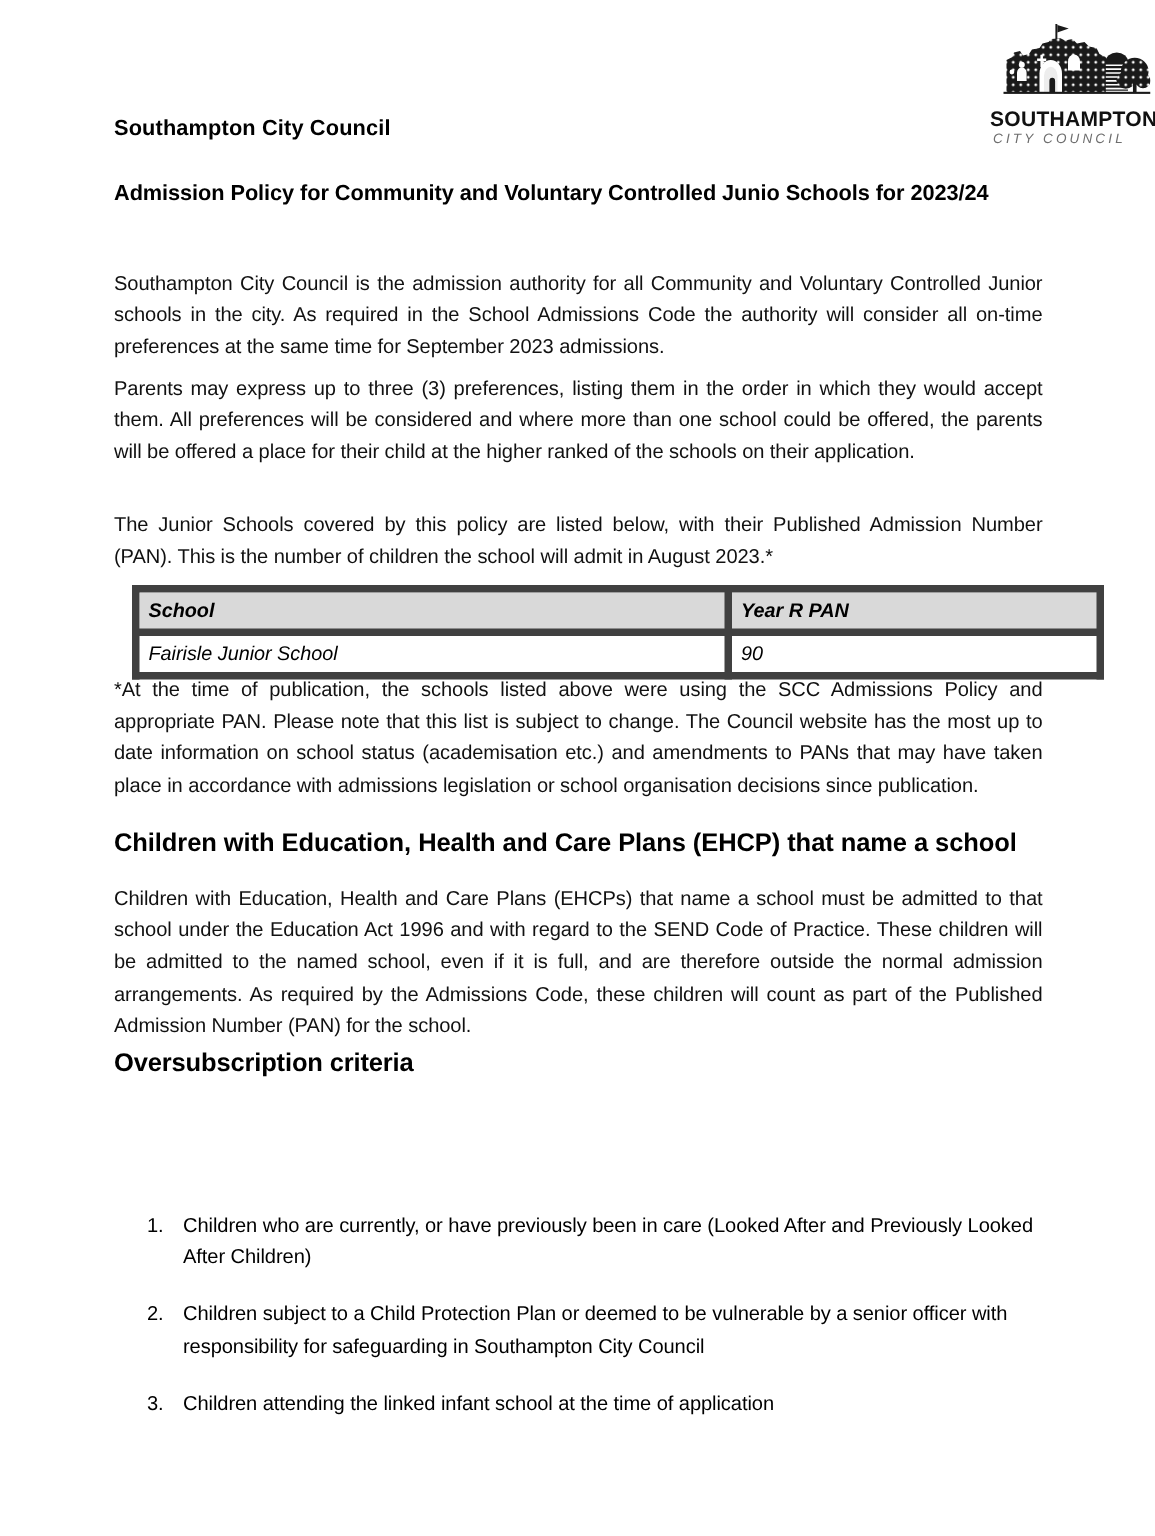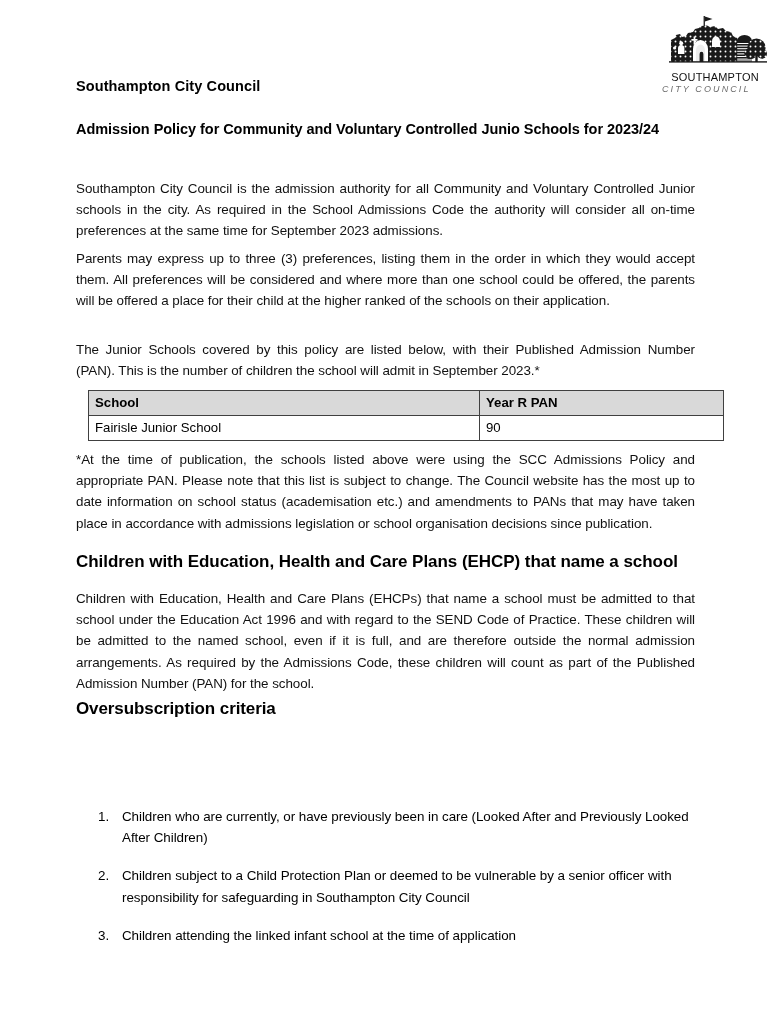--- a/index.html
+++ b/index.html
@@ -28,22 +28,22 @@
     width: 110px;
     text-align: center;
   }
   .logo-crest {
     display: block;
     width: 104px;
     height: 56px;
     margin: 0 auto 2px auto;
   }
   .logo-word {
-    font-size: 11px;
-    font-weight: normal;
+    font-size: 14px;
+    font-weight: bold;
     letter-spacing: 0.2px;
     color: #111111;
     line-height: 1.05;
     text-align: center;
   }
   .logo-sub {
     font-size: 9px;
     font-weight: normal;
     letter-spacing: 2.1px;
     color: #6e6e6e;
@@ -107,27 +107,28 @@
   .pan-table {
     position: absolute;
     left: 88px;
     top: 390px;
     width: 589px;
     border-collapse: collapse;
     font-size: 13.2px;
     table-layout: fixed;
   }
   .pan-table th, .pan-table td {
-    border: 1px solid #404040;
+    border: 5px solid #404040;
     padding: 2px 16px 3px 6px;
     text-align: left;
     vertical-align: middle;
     height: 19px;
     overflow: hidden;
     white-space: nowrap;
+    font-style: italic;
   }
   .pan-table thead th {
     background: #d9d9d9;
     font-weight: bold;
   }
   .pan-table tbody td {
     background: #ffffff;
     font-weight: normal;
   }
   .col-school { width: 368px; }
@@ -216,21 +217,21 @@
     </svg>
     <div class="logo-word">SOUTHAMPTON</div>
     <div class="logo-sub">CITY COUNCIL</div>
   </div>
 
   <div class="org-title">Southampton City Council</div>
   <div class="doc-title">Admission Policy for Community and Voluntary Controlled Junio Schools for 2023/24</div>
 
   <div class="body-block" style="top:178px;">Southampton City Council is the admission authority for all Community and Voluntary Controlled Junior schools in the city. As required in the School Admissions Code the authority will consider all on-time preferences at the same time for September 2023 admissions.</div>
   <div class="body-block" style="top:248px;">Parents may express up to three (3) preferences, listing them in the order in which they would accept them. All preferences will be considered and where more than one school could be offered, the parents will be offered a place for their child at the higher ranked of the schools on their application.</div>
-  <div class="body-block" style="top:339px;">The Junior Schools covered by this policy are listed below, with their Published Admission Number (PAN). This is the number of children the school will admit in September 2023.*</div>
+  <div class="body-block" style="top:339px;">The Junior Schools covered by this policy are listed below, with their Published Admission Number (PAN). This is the number of children the school will admit in August 2023.*</div>
 
   <table class="pan-table">
     <thead>
       <tr>
         <th class="col-school">School</th>
         <th class="col-pan">Year R PAN</th>
       </tr>
     </thead>
     <tbody>
       <tr>

